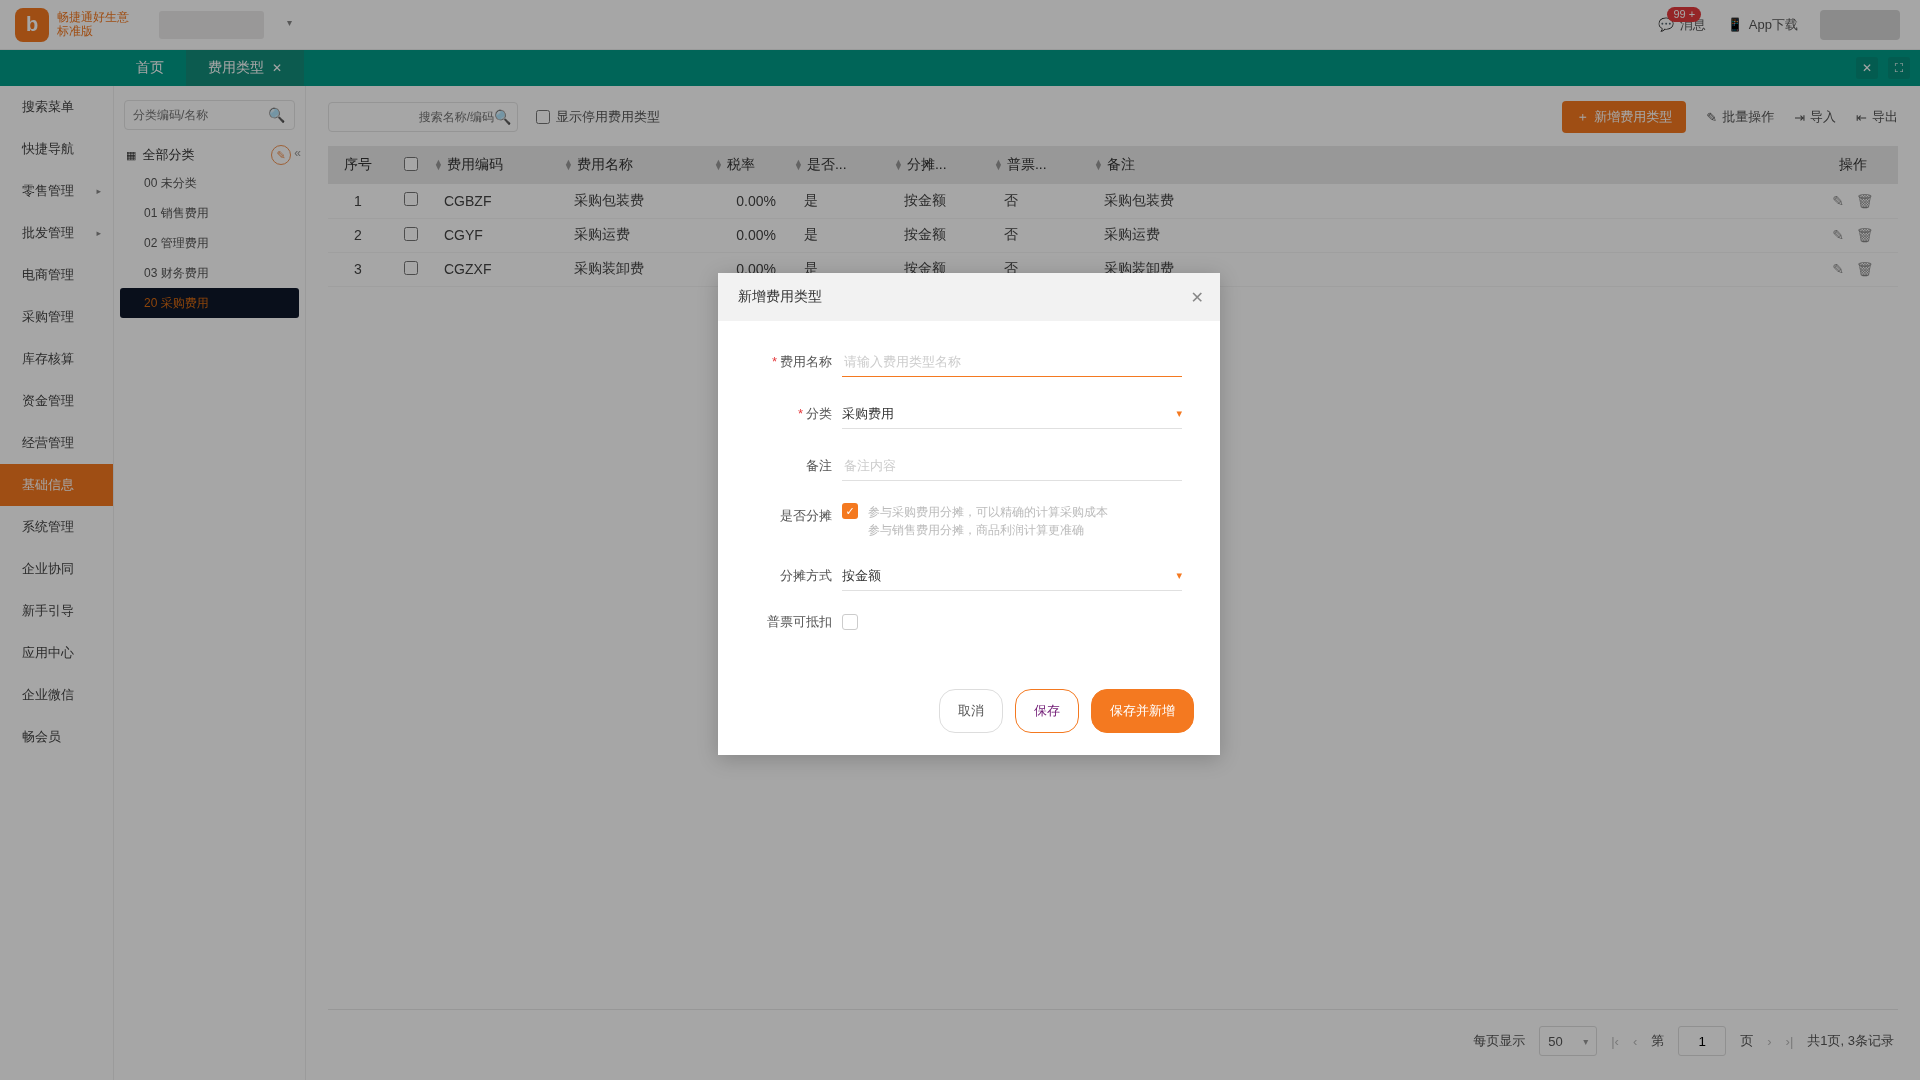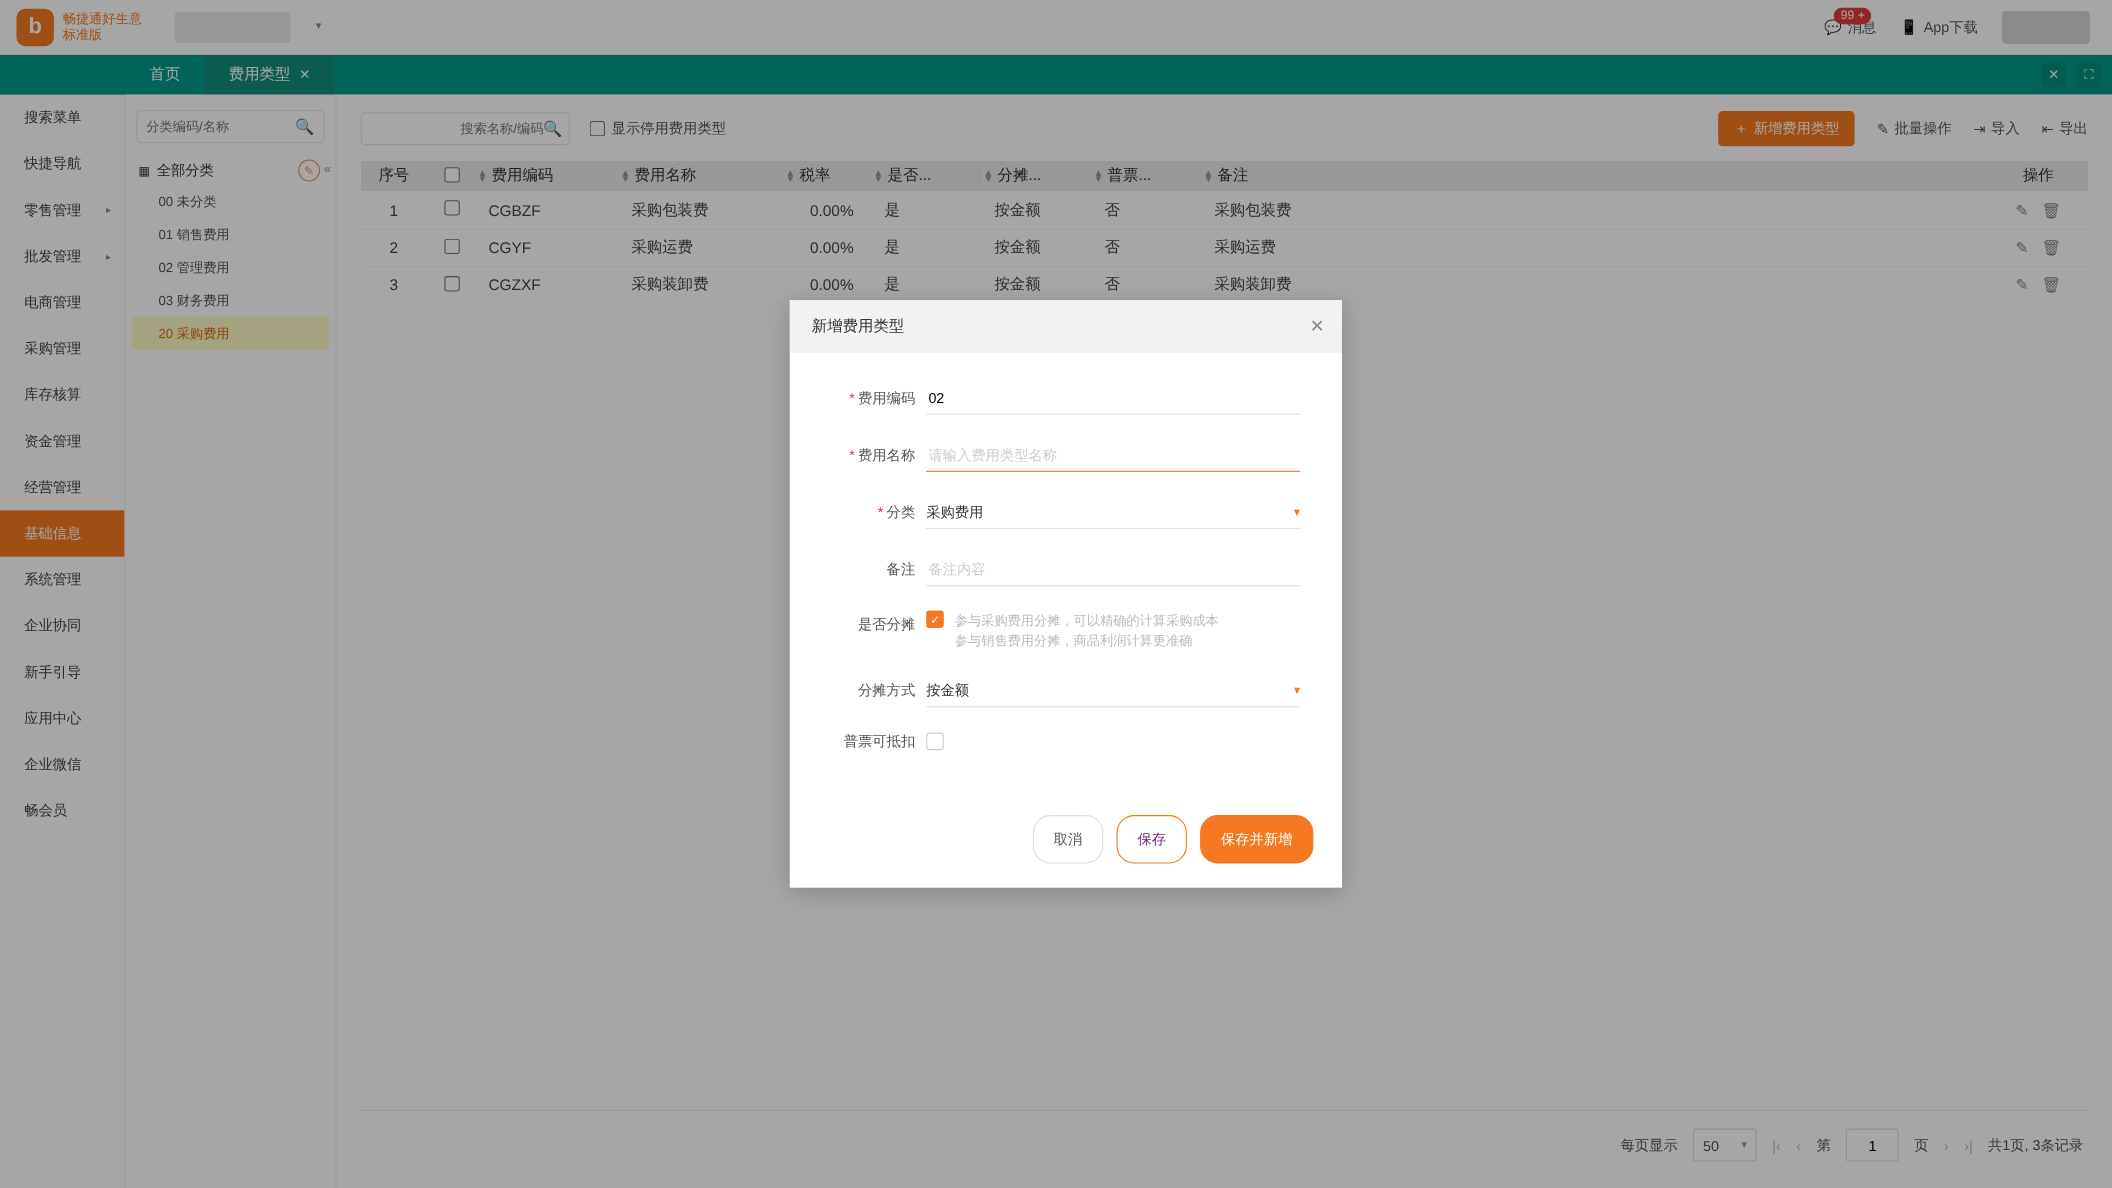--- a/index.html
+++ b/index.html
@@ -36,36 +36,36 @@
 
 .cat-panel { width: 192px; background: #fff; border-right: 1px solid #eee; padding-top: 10px; position: relative; }
 .cat-search { margin: 4px 10px 12px 10px; height: 30px; border: 1px solid #e5e5e5; border-radius: 4px; display: flex; align-items: center; padding: 0 8px; color: #bbb; position: relative; }
 .cat-search input { border: none; outline: none; flex: 1; font-size: 12px; color: #555; background: transparent; }
 .cat-search-icon { color: #f47920; font-size: 14px; position: absolute; right: 8px; }
 .cat-head { display: flex; align-items: center; padding: 4px 12px; font-size: 13px; color: #333; position: relative; }
 .cat-head-icon { margin-right: 6px; font-size: 11px; }
 .cat-edit-btn { position: absolute; right: 14px; width: 20px; height: 20px; border: 1px solid #f29454; border-radius: 50%; display: flex; align-items: center; justify-content: center; color: #f29454; font-size: 11px; }
 .collapse-btn { position: absolute; top: 60px; right: 4px; color: #999; font-size: 12px; }
 .cat-item { height: 30px; display: flex; align-items: center; padding-left: 24px; font-size: 12px; color: #555; margin: 0 6px; border-radius: 3px; }
-.cat-item.selected { background: #fef9c3; color: #d86a10; text-align: right; }
+.cat-item.selected { background: #0f172a; color: #d86a10; text-align: right; }
 
 
 .main { flex: 1; background: #fff; display: flex; flex-direction: column; padding: 14px 22px 0 22px; position: relative; }
 .toolbar { display: flex; align-items: center; margin-bottom: 12px; position: relative; height: 34px; }
 .main-search { width: 190px; height: 30px; border: 1px solid #e5e5e5; border-radius: 4px; display: flex; align-items: center; padding: 0 10px; position: relative; }
 .main-search input { border: none; outline: none; flex: 1; font-size: 12px; color: #555; text-align: right; }
 .main-search-icon { color: #f47920; font-size: 14px; }
 .chk-label { display: flex; align-items: center; margin-left: 18px; font-size: 13px; color: #555; gap: 6px; }
 .toolbar-right { position: absolute; right: 0; display: flex; align-items: center; gap: 20px; }
 .btn-primary { background: #f47920; color: #fff; padding: 7px 14px; border-radius: 4px; font-size: 13px; display: flex; align-items: center; gap: 5px; }
 .tb-link { color: #555; font-size: 13px; display: flex; align-items: center; gap: 5px; }
 
 
 .tbl { width: 100%; border-collapse: collapse; }
-.tbl th { background: #eaeaea; height: 28px; text-align: left; padding: 0 0; font-weight: normal; font-size: 14px; color: #333; position: relative; }
+.tbl th { background: #eaeaea; height: 38px; text-align: left; padding: 0 0; font-weight: normal; font-size: 14px; color: #333; position: relative; }
 .tbl th .sort { color: #999; font-size: 9px; display: inline-block; line-height: 0.6; margin-right: 4px; vertical-align: middle; }
 .tbl td { height: 34px; padding: 0 10px; font-size: 14px; color: #444; border-bottom: 1px solid #f5f5f5; }
 .tbl td.center, .tbl th.center { text-align: center; }
 .row-actions { color: #888; display: flex; gap: 12px; justify-content: center; }
 
 
 .pager { position: absolute; bottom: 24px; right: 26px; display: flex; align-items: center; gap: 14px; font-size: 13px; color: #555; }
 .pager-select { width: 58px; height: 30px; border: 1px solid #ddd; border-radius: 3px; display: flex; align-items: center; padding: 0 8px; justify-content: space-between; }
 .pager-btn { color: #bbb; font-size: 13px; }
 .pager-input { width: 48px; height: 30px; border: 1px solid #ddd; border-radius: 3px; text-align: center; }
@@ -296,24 +296,20 @@
 </div>
 
 <div class="overlay"></div>
 <div class="modal">
   <div class="modal-head">
     <span>新增费用类型</span>
     <span class="modal-close">✕</span>
   </div>
   <div class="modal-body">
     <div class="form-row">
-      <div class="form-label"><span class="req">*</span><span>费用编码</span></div>
-      <input class="form-input" value="02" style="">
-    </div>
-    <div class="form-row">
       <div class="form-label"><span class="req">*</span><span>费用名称</span></div>
       <input class="form-input focus" placeholder="请输入费用类型名称" style="">
     </div>
     <div class="form-row">
       <div class="form-label"><span class="req">*</span><span>分类</span></div>
       <div class="form-select">
         <span>采购费用</span>
           <span class="sel-chevron">▾</span>
       </div>
     </div>

